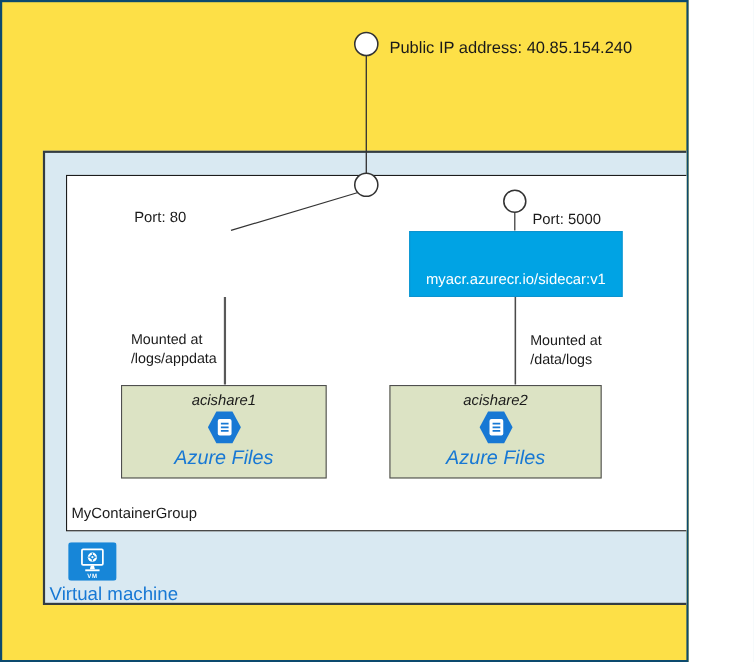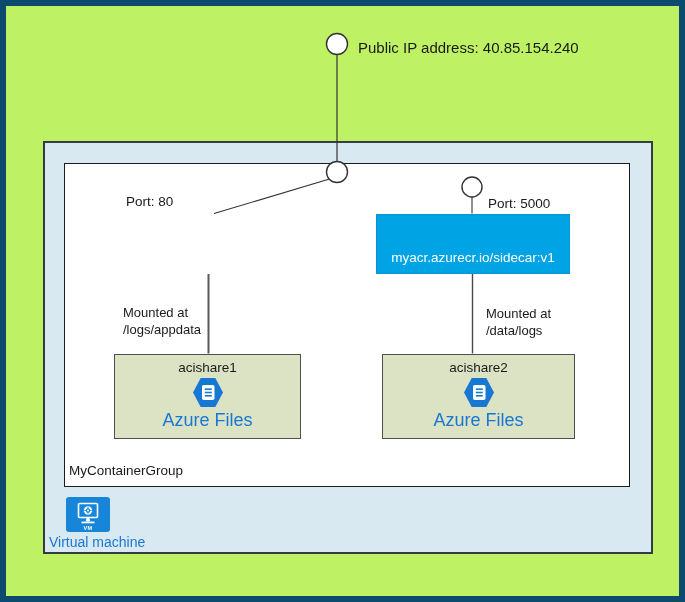--- a/index.html
+++ b/index.html
@@ -1,22 +1,22 @@
 <!DOCTYPE html>
 <html><head>
 <meta charset="utf-8">
 <style>
   html, body { margin: 0; padding: 0; background: #fff; }
   #canvas {
     position: relative;
-    width: 685px;
+    width: 626px;
     height: 602px;
     box-sizing: border-box;
-    border: 6px solid #0c4a6e;
-    background: #bef264;
+    border: 2px solid #0c4a6e;
+    background: #fde047;
     font-family: "Liberation Sans", "DejaVu Sans", sans-serif;
     color: #1a1a1a;
     overflow: hidden;
   }
   .abs { position: absolute; }
 
   
   #public-ip-text {
     left: 352px; top: 30px;
     font-size: 15px; line-height: 23px;
@@ -76,30 +76,31 @@
   .share-box {
     background: #dce3c4;
     border: 1.5px solid #4f4f4f;
     box-sizing: border-box;
     display: flex;
     flex-direction: column;
     align-items: center;
     justify-content: flex-start;
     padding: 5px 0 7px 0;
     z-index: 4;
+    font-style: italic;
   }
   #share-box-1 { left: 108px; top: 348px; width: 187px; height: 85px; }
-  #share-box-2 { left: 376px; top: 348px; width: 193px; height: 85px; }
+  #share-box-2 { left: 352px; top: 348px; width: 193px; height: 85px; }
   .share-name { font-size: 13.5px; color: #1a1a1a; }
   .share-service { font-size: 18px; color: #1778d4; }
 
   #vm-icon { left: 60px; top: 491px; z-index: 4; }
   #vm-label {
     left: 43px; top: 528px;
-    font-size: 14px; color: #1778d4;
+    font-size: 17px; color: #1778d4;
     z-index: 4; white-space: nowrap;
   }
 
   #connector-layer {
     left: 0; top: 0; width: 685px; height: 602px;
     z-index: 5;
     pointer-events: none;
   }
 </style>
 </head>

